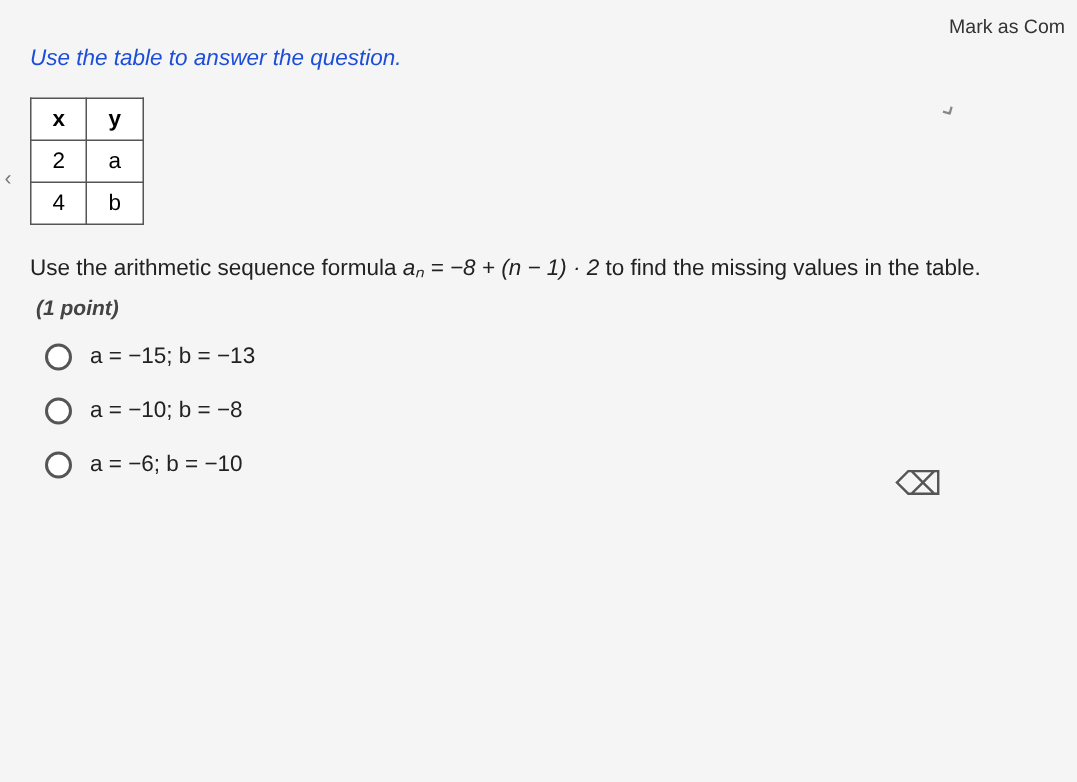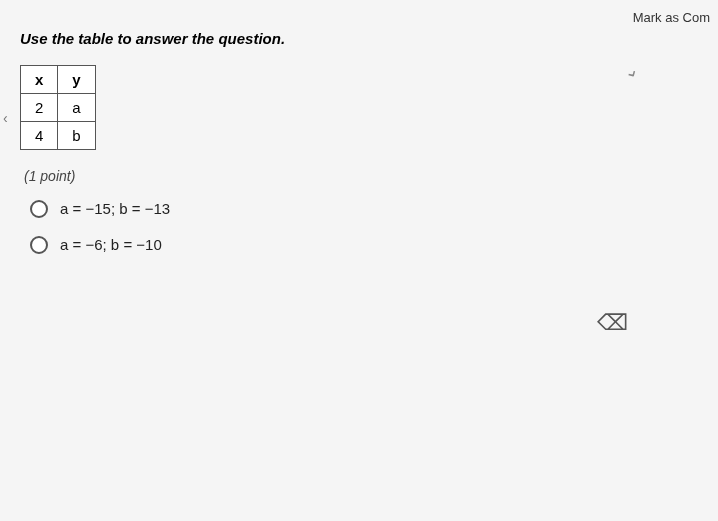--- a/index.html
+++ b/index.html
@@ -28,24 +28,23 @@
       background: #f5f5f5;
       border: none;
       font-size: 13px;
       color: #333;
       cursor: pointer;
       padding: 4px 8px;
     }
 
     .instruction {
       font-size: 15px;
-      color: #000000;
+      color: #1d4ed8;
       margin-bottom: 18px;
       font-style: italic;
-      font-weight: bold;
     }
 
     .table-wrapper {
       margin-bottom: 18px;
     }
 
     table.xy-table {
       border-collapse: collapse;
       border: 1.5px solid #555;
       width: 70px;
@@ -75,20 +74,21 @@
     .formula-text .math {
       font-style: italic;
     }
 
     .points-label {
       font-size: 14px;
       color: #444;
       font-style: italic;
       margin-bottom: 16px;
       padding-left: 4px;
+      font-weight: bold;
     }
 
     .options-list {
       list-style: none;
       padding-left: 10px;
     }
 
     .options-list li {
       margin-bottom: 18px;
       display: flex;
@@ -159,27 +159,34 @@
           <td>a</td>
         </tr>
         <tr>
           <td>4</td>
           <td>b</td>
         </tr>
       </tbody>
     </table>
   </div>
 
+  <div class="formula-text">
+    <span>Use the arithmetic sequence formula </span><span class="math">aₙ = −8 + (n − 1) · 2</span><span> to find the missing values in the table.</span>
+  </div>
 
   <div class="points-label">(1 point)</div>
 
   <ul class="options-list">
     <li>
       <span class="radio-circle"></span>
       <span>a = −15; b = −13</span>
+    </li>
+    <li>
+      <span class="radio-circle"></span>
+      <span>a = −10; b = −8</span>
     </li>
     <li>
       <span class="radio-circle"></span>
       <span>a = −6; b = −10</span>
     </li>
   </ul>
 
   <div class="chevron-indicator">⌄</div>
 
   <div class="cursor-hand">⌫</div>

